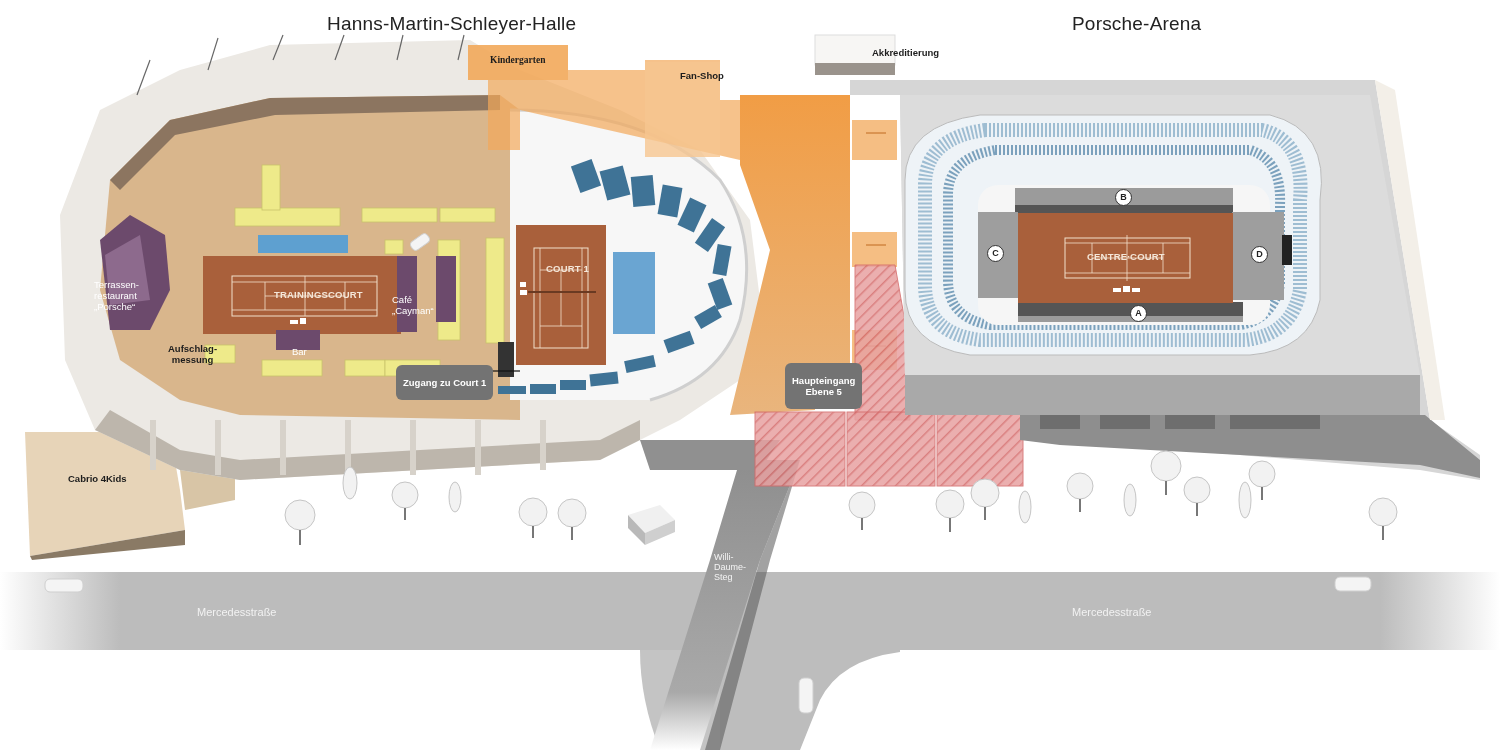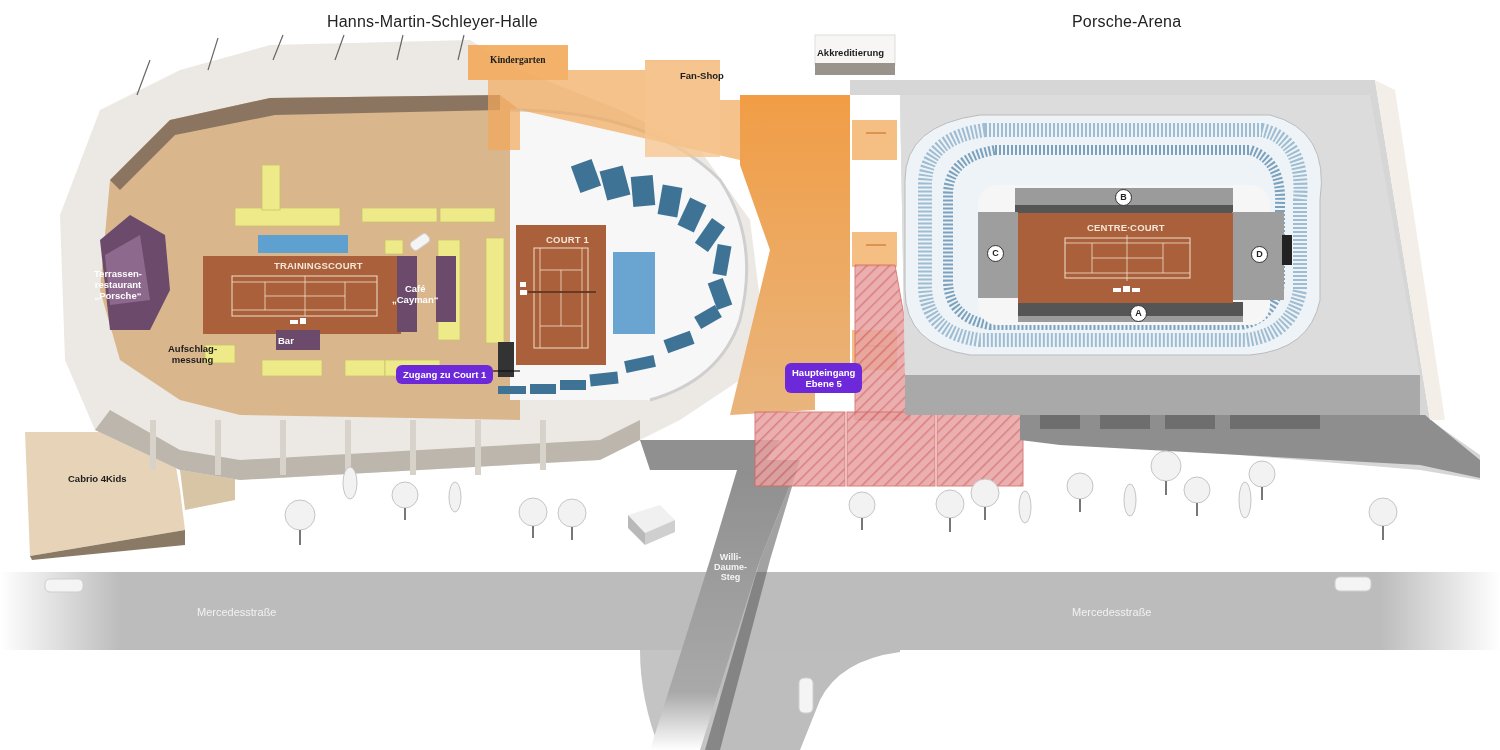--- a/index.html
+++ b/index.html
@@ -1,25 +1,25 @@
 <!DOCTYPE html>
 <html><head>
 <meta charset="utf-8">
 <style>
   html,body{margin:0;padding:0;background:#ffffff;}
   body{width:1500px;height:750px;overflow:hidden;position:relative;font-family:"Liberation Sans",sans-serif;}
   #map{position:absolute;left:0;top:0;width:1500px;height:750px;}
   .lbl{position:absolute;white-space:nowrap;font-family:"Liberation Sans",sans-serif;}
-  .venue-title{font-size:16px;color:#222;letter-spacing:0.2px;}
+  .venue-title{font-size:19px;color:#222;letter-spacing:0.2px;}
   .dark-small{font-size:9.5px;font-weight:bold;color:#1d1d1d;text-align:center;line-height:11px;}
-  .white-small{font-size:9.5px;font-weight:bold;color:#ffffff;text-align:center;line-height:11px;}
-  .court-lbl{font-size:9.5px;font-weight:bold;color:#f4e6d8;letter-spacing:0.2px;}
-  .pill{background:#6d28d9;color:#fff;font-size:9.5px;font-weight:bold;border-radius:6px;padding:4px 7px;text-align:center;line-height:11px;}
+  .white-small{font-size:9.5px;font-weight:normal;color:#ffffff;line-height:11px;margin-top:11px;}
+  .court-lbl{font-size:9.5px;font-weight:bold;color:#f4e6d8;letter-spacing:0.2px;margin-top:29px;}
+  .pill{background:#737373;color:#fff;font-size:9.5px;font-weight:bold;border-radius:6px;padding:12px 7px;text-align:center;line-height:11px;}
   .road-lbl{font-size:11px;color:#f2f2f2;}
-  .bridge-lbl{font-size:9px;color:#f4f4f4;font-weight:bold;text-align:center;line-height:10px;}
+  .bridge-lbl{font-size:9px;color:#f4f4f4;font-weight:normal;line-height:10px;}
   .stand-badge{position:absolute;width:15px;height:15px;border-radius:50%;background:#fff;border:1px solid #333;font-size:9px;font-weight:bold;color:#222;text-align:center;line-height:15px;}
 </style>
 </head>
 <body>
 
 <svg id="map" viewBox="0 0 1500 750" xmlns="http://www.w3.org/2000/svg">
   <defs>
     <pattern id="hatch" width="8" height="8" patternUnits="userSpaceOnUse" patternTransform="rotate(45)">
       <rect width="8" height="8" fill="#e8a2a2"></rect>
       <line x1="0" y1="0" x2="0" y2="8" stroke="#d46a6a" stroke-width="3"></line>
@@ -279,36 +279,36 @@
     <rect x="799" y="678" width="14" height="35" rx="5"></rect>
     <rect x="410" y="237" width="20" height="10" rx="4" transform="rotate(-35 420 242)"></rect>
   </g>
 </svg>
 
 <div class="lbl venue-title" style="left:327px;top:13px;">Hanns-Martin-Schleyer-Halle</div>
 <div class="lbl venue-title" style="left:1072px;top:13px;">Porsche-Arena</div>
 
 <div class="lbl dark-small" style="left:490px;top:55px;font-family:Liberation Serif, serif;">Kindergarten</div>
 <div class="lbl dark-small" style="left:680px;top:70px;">Fan-Shop</div>
-<div class="lbl dark-small" style="left:817px;top:47px;">Akkreditierung</div>
+<div class="lbl dark-small" style="left:872px;top:47px;">Akkreditierung</div>
 
 <div class="lbl white-small" style="left:94px;top:268px;">
   <div>Terrassen-</div>
   <div>restaurant</div>
   <div>„Porsche“</div>
 </div>
 
 <div class="lbl court-lbl" style="left:274px;top:260px;">TRAININGSCOURT</div>
 
 <div class="lbl white-small" style="left:392px;top:283px;">
   <div>Café</div>
   <div>„Cayman“</div>
 </div>
 
-<div class="lbl white-small" style="left:278px;top:335px;">Bar</div>
+<div class="lbl white-small" style="left:292px;top:335px;">Bar</div>
 
 <div class="lbl dark-small" style="left:152px;top:343px;margin-left:16px;">
   <div>Aufschlag-</div>
   <div>messung</div>
 </div>
 
 <div class="lbl court-lbl" style="left:546px;top:234px;">COURT 1</div>
 <div class="lbl court-lbl" style="left:1087px;top:222px;">CENTRE∙COURT</div>
 
 <div class="lbl pill" style="left:396px;top:365px;">Zugang zu Court 1</div>

